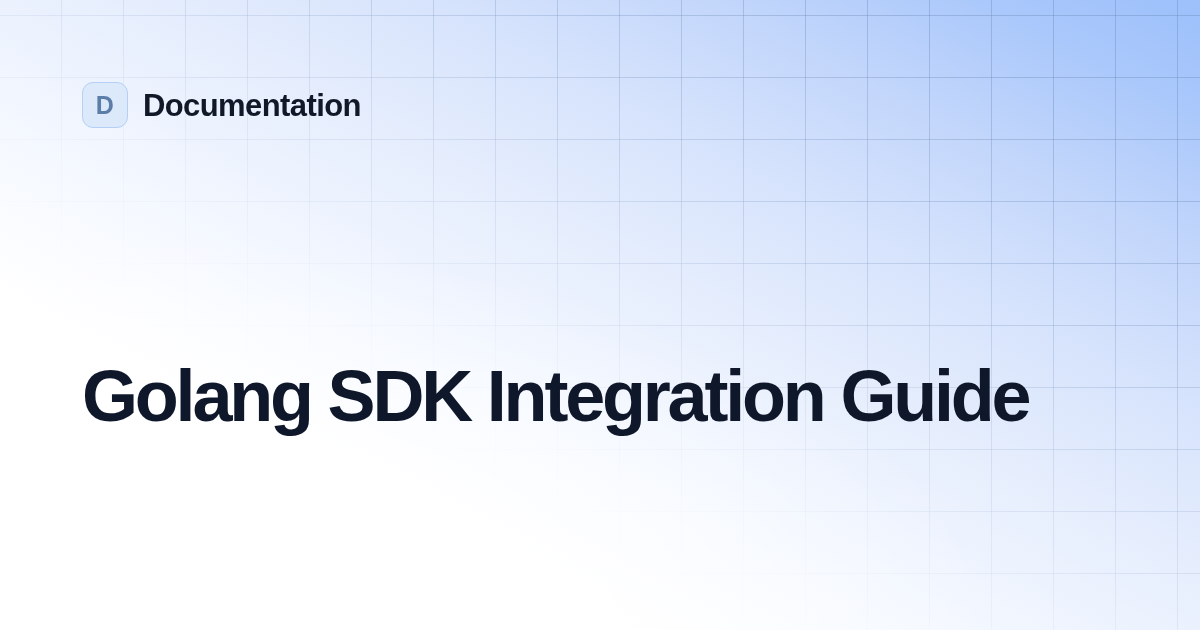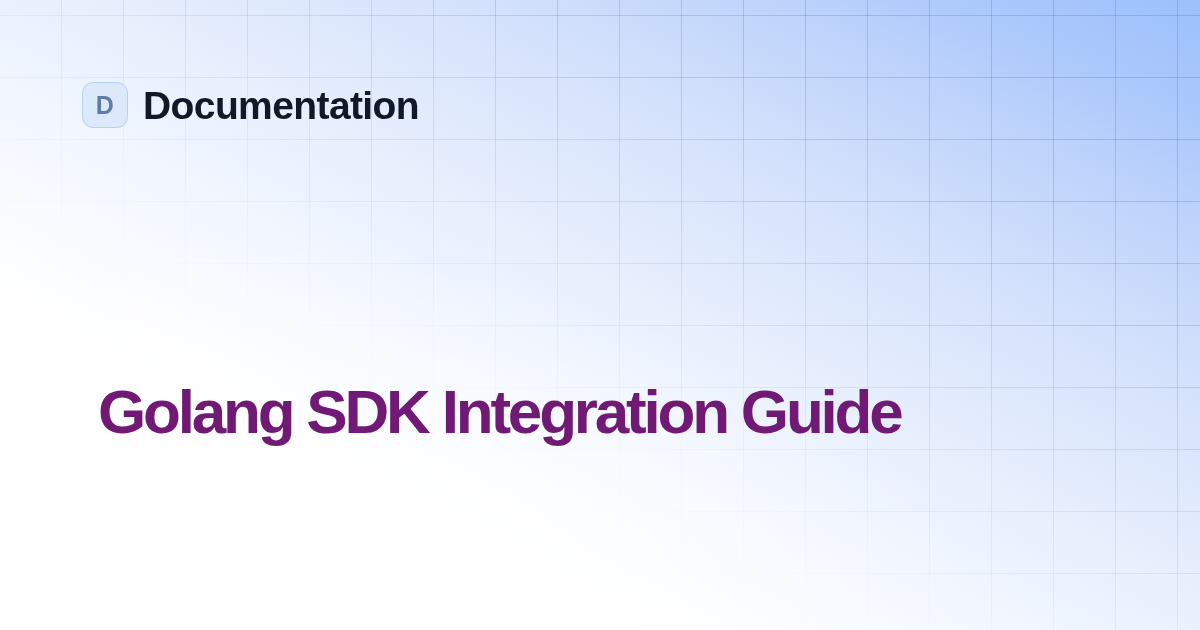--- a/index.html
+++ b/index.html
@@ -105,40 +105,40 @@
     font-family: "Liberation Sans", sans-serif;
     font-size: 25px;
     font-weight: bold;
     line-height: 1;
     color: #5d7da9;
     letter-spacing: 0.2px;
   }
 
   .header-title {
     font-family: "Liberation Sans", sans-serif;
-    font-size: 39px;
+    font-size: 31px;
     font-weight: bold;
     color: #111827;
     letter-spacing: -0.6px;
     line-height: 1;
     white-space: nowrap;
   }
 
   .hero-title {
     position: absolute;
     left: 82px;
     top: 350px;
     width: 1010px;
     font-family: "Liberation Sans", sans-serif;
-    font-size: 62px;
+    font-size: 72px;
     font-weight: bold;
     line-height: 92px;
     letter-spacing: -3.2px;
-    color: #701a75;
-    margin: 16px;
+    color: #0f172a;
+    margin: 0;
   }
 </style>
 </head>
 <body>
 
 <div id="og-card">
 
   <div class="bg-gradient"></div>
   <div class="bg-grid"></div>
   <div class="bg-wash"></div>

